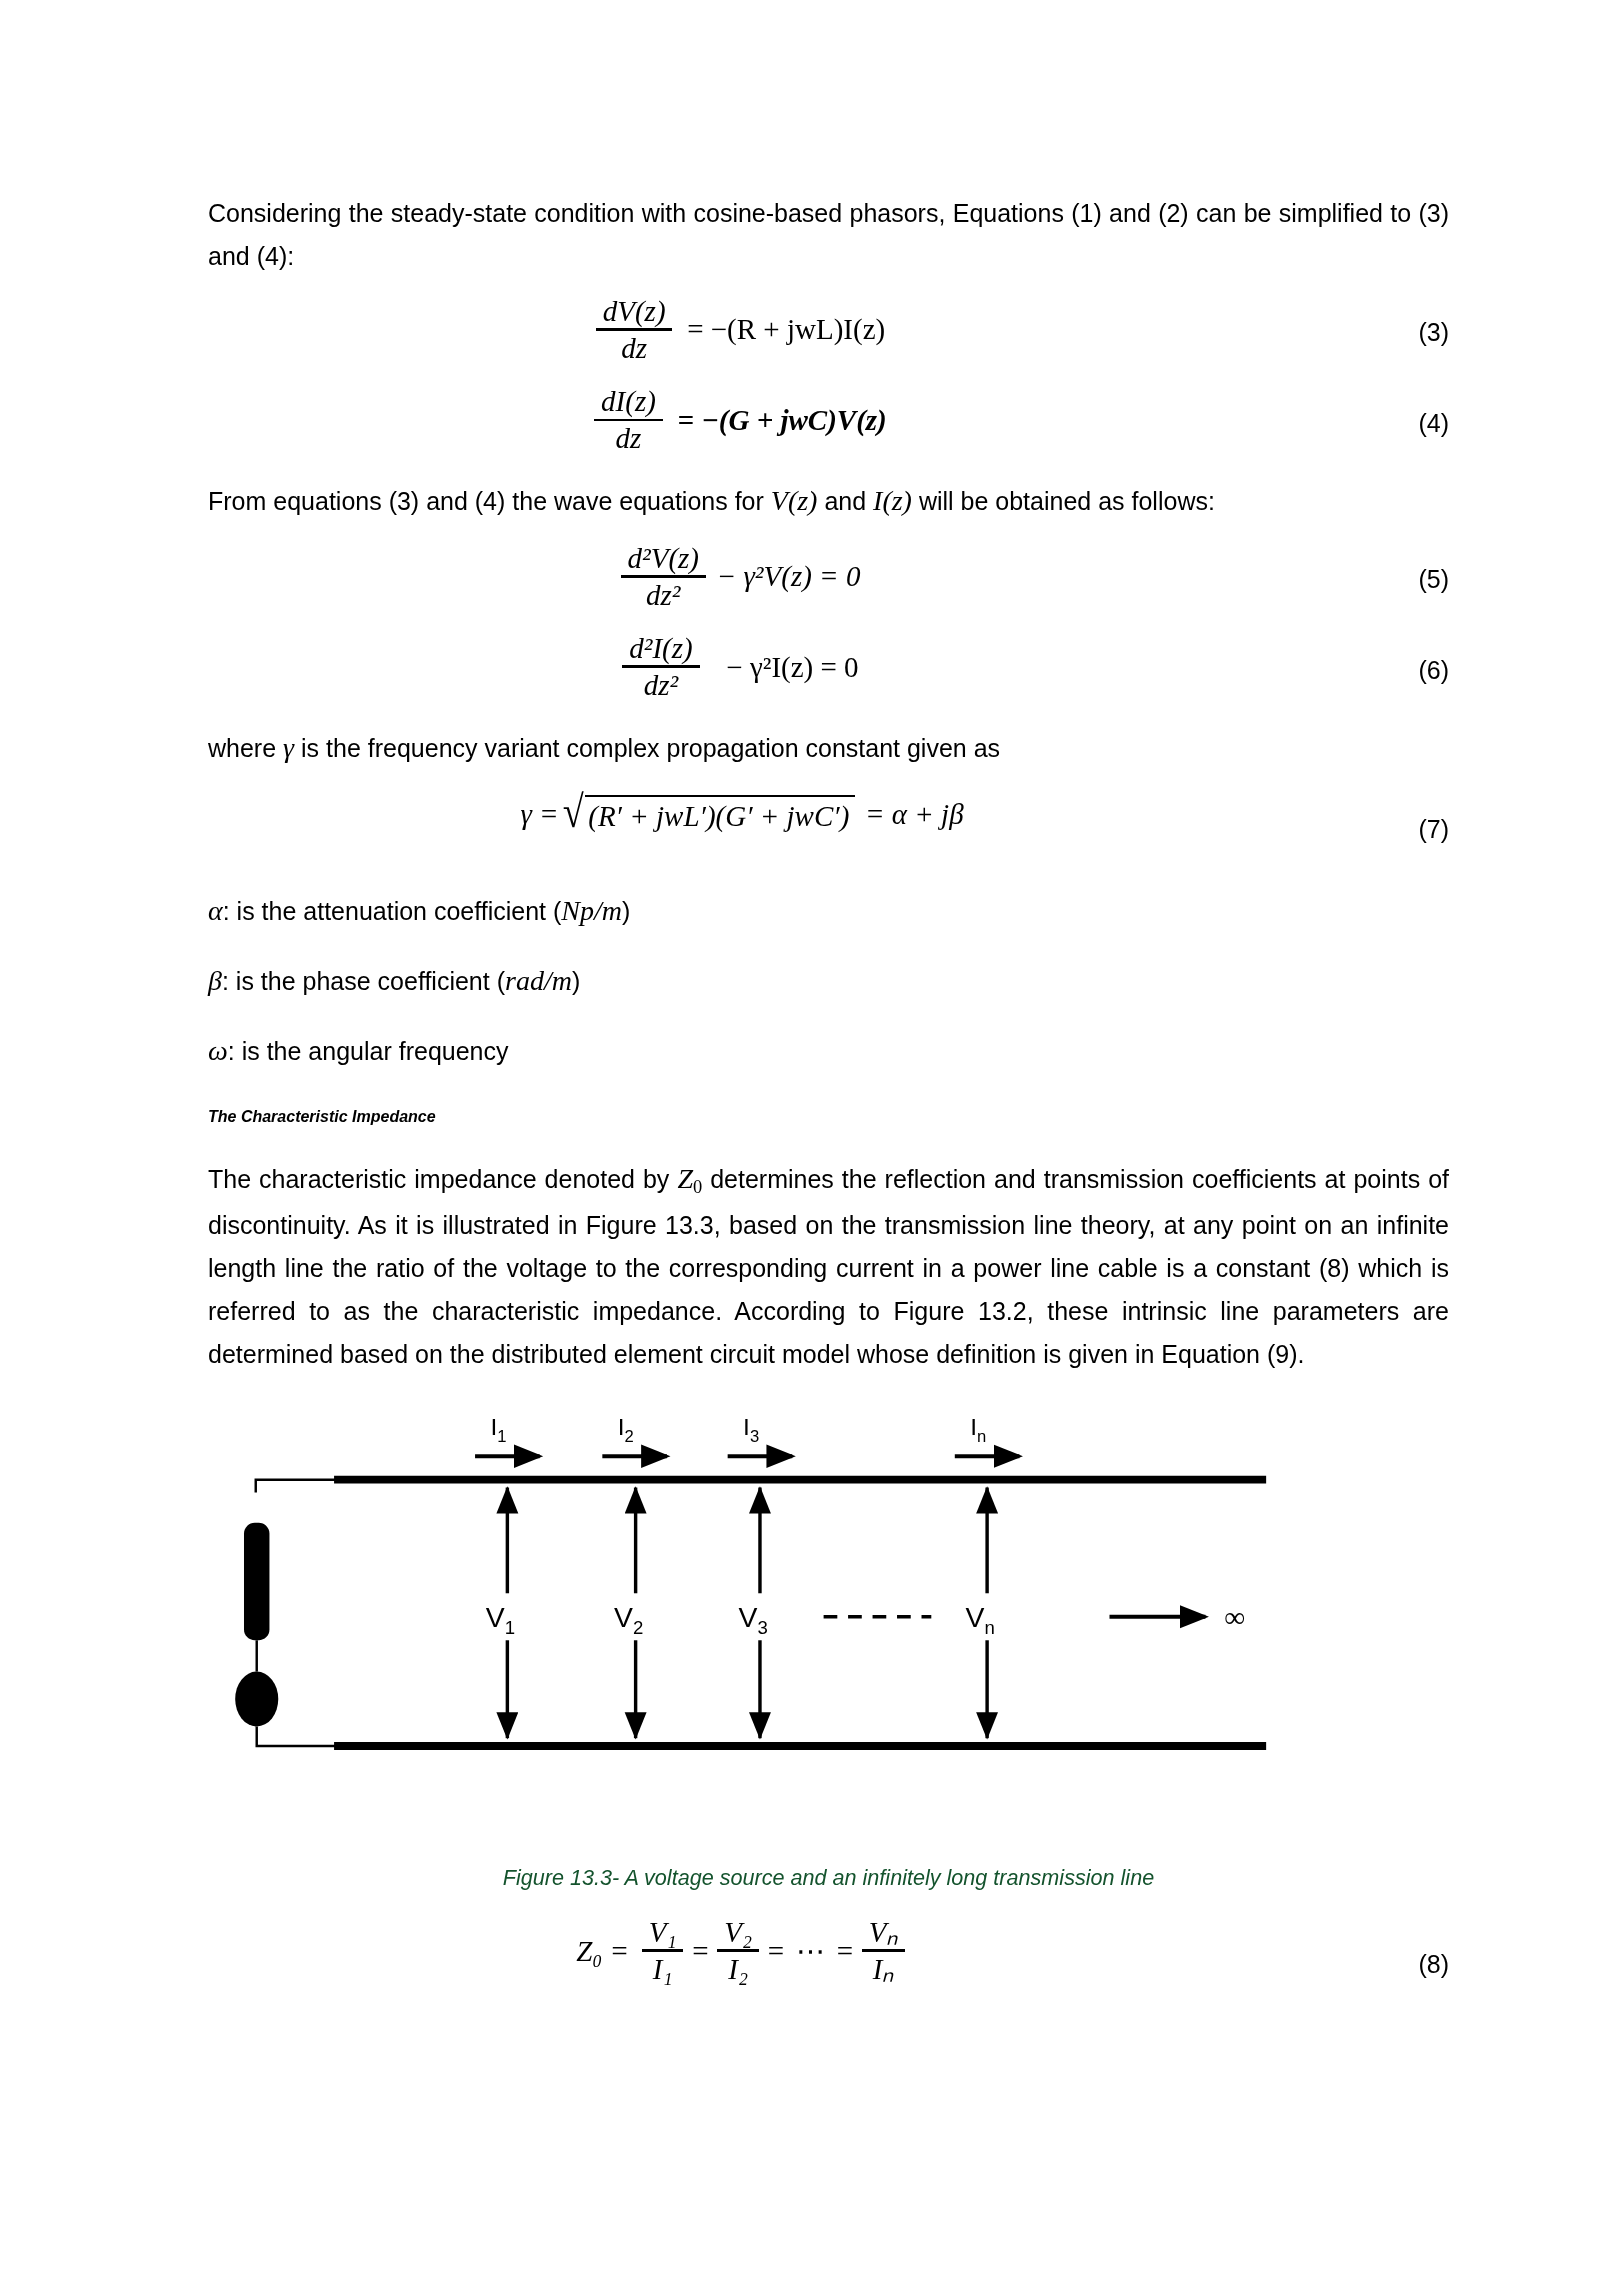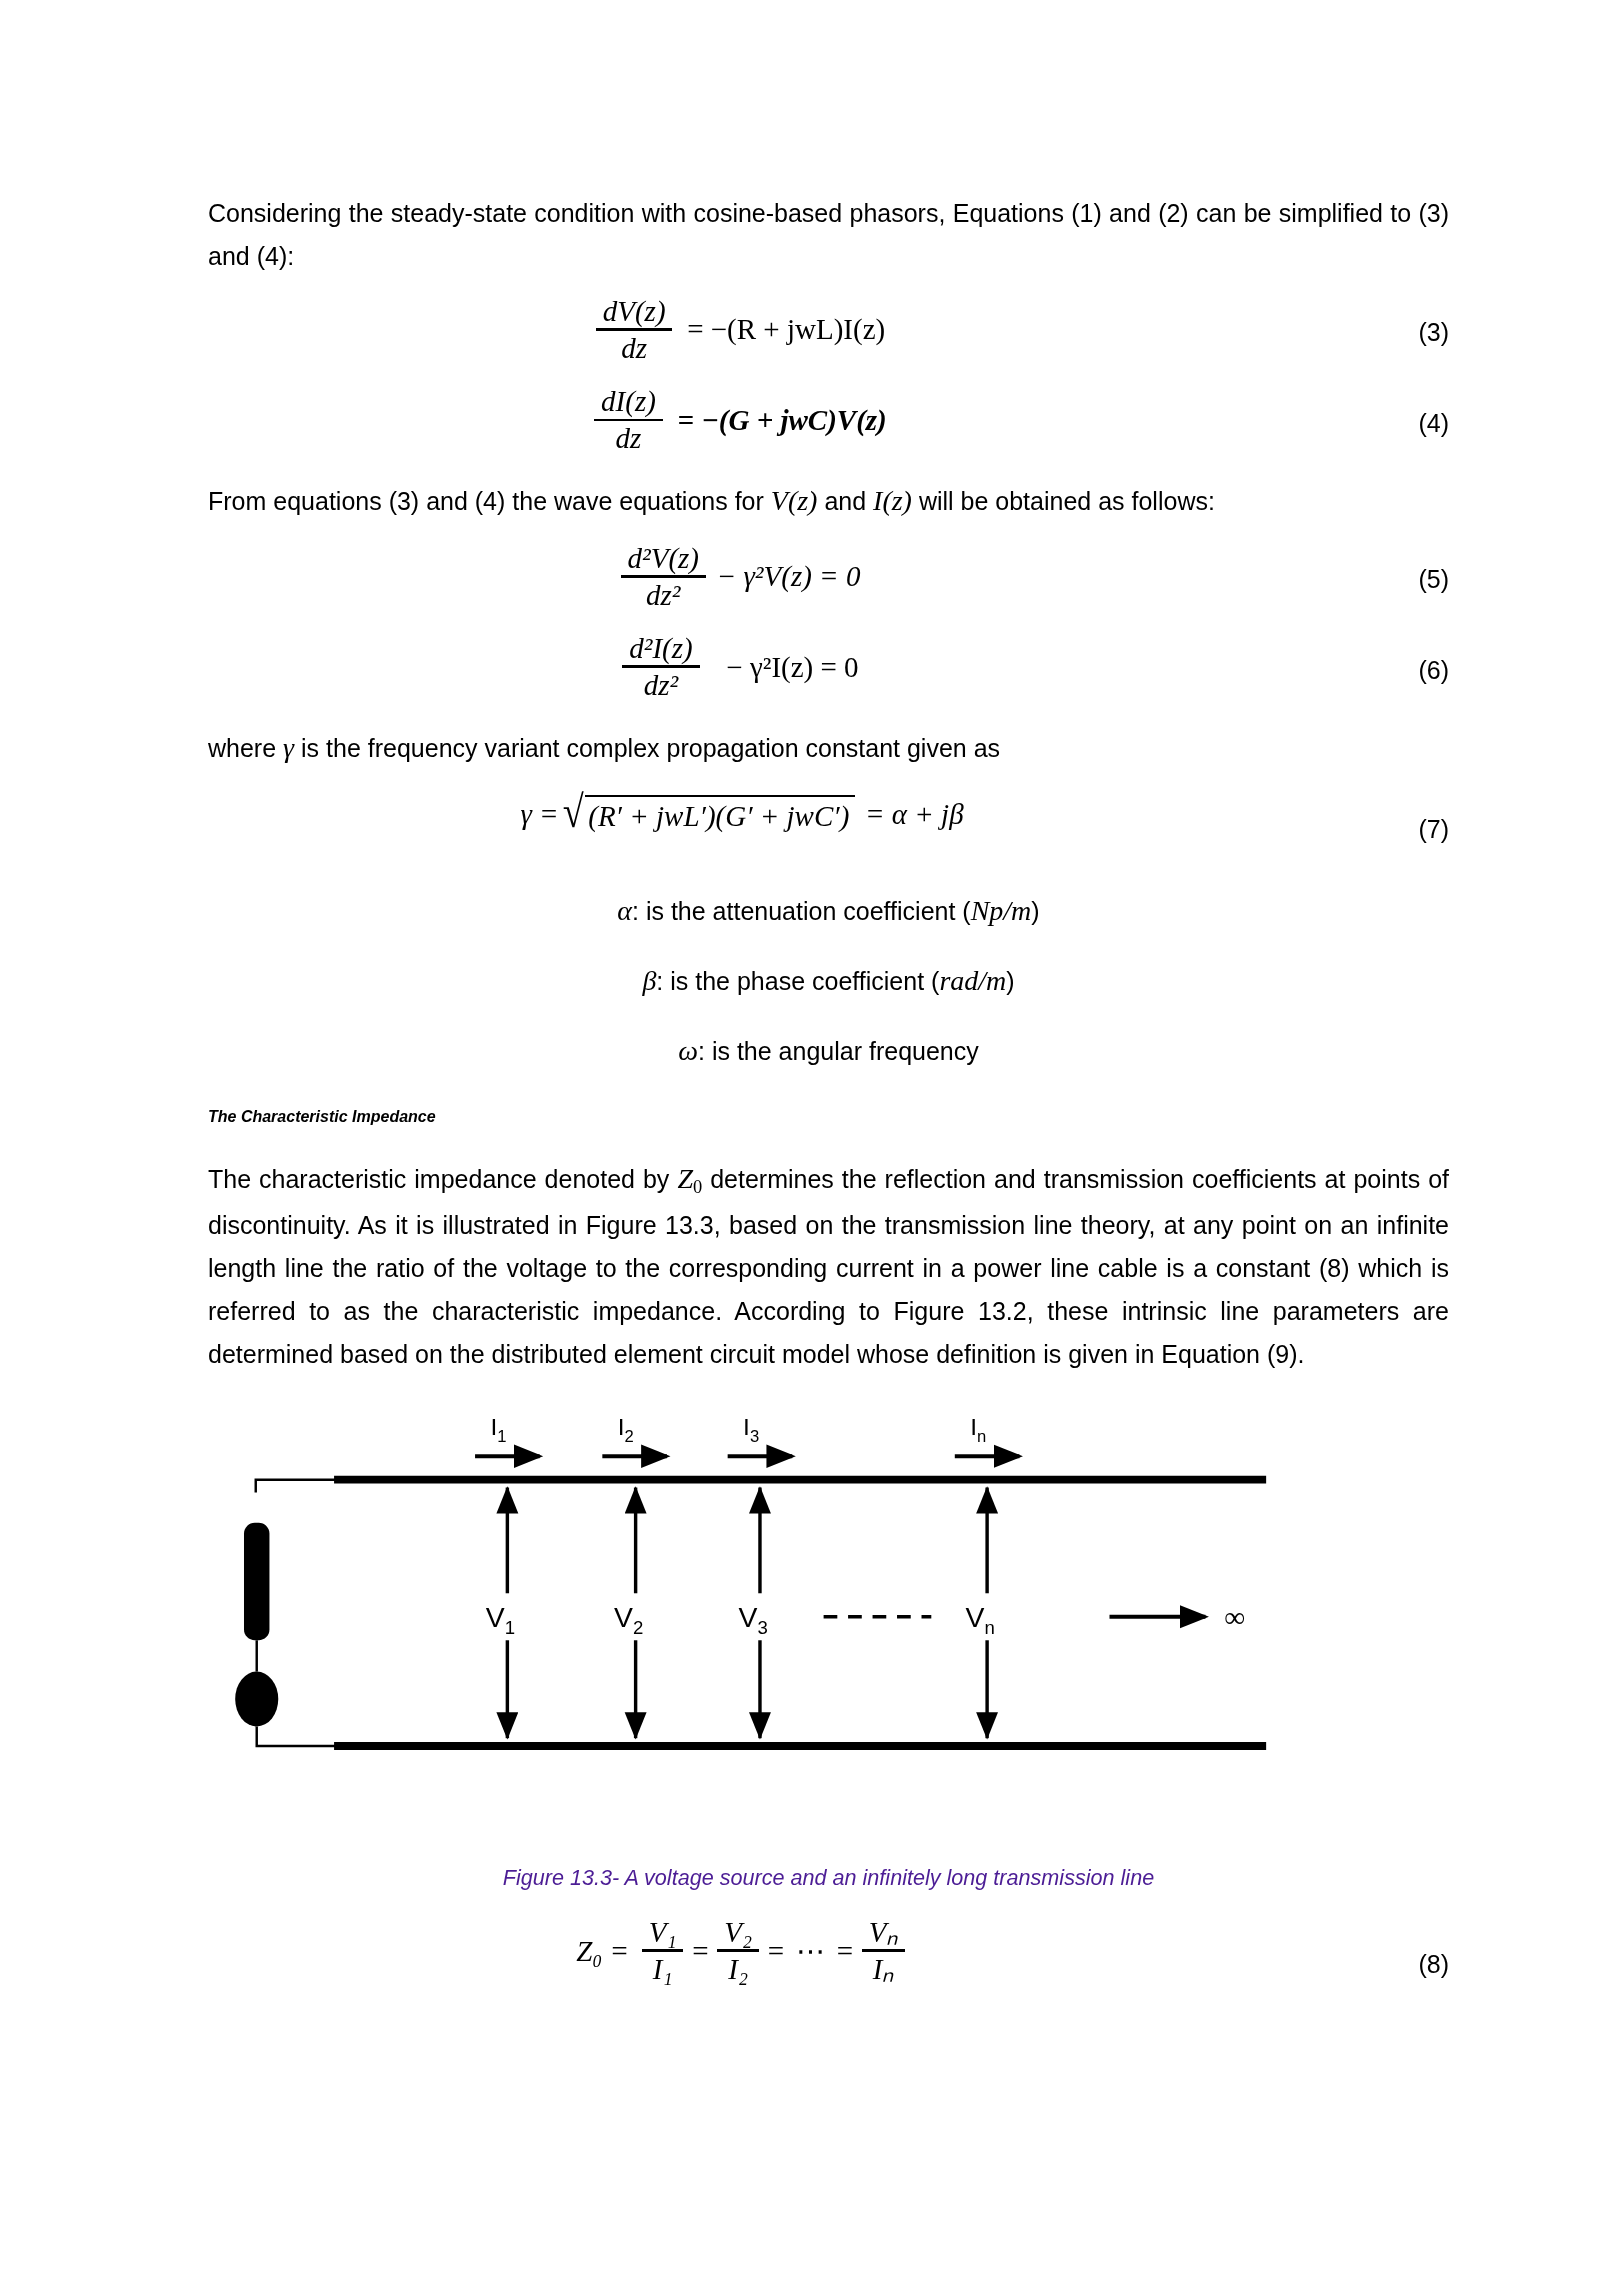--- a/index.html
+++ b/index.html
@@ -39,21 +39,20 @@
     text-align: justify;
     text-justify: inter-word;
   }
   .para.nojust { text-align: left; }
 
   .defline {
     font-family: "Liberation Sans", sans-serif;
     font-size: 25px;
     line-height: 1.72;
     margin: 0 0 21.6px 0;
-    text-align: center;
   }
 
   .heading {
     font-family: "Liberation Sans", sans-serif;
     font-size: 16px;
     font-weight: bold;
     font-style: italic;
     margin: 33px 0 29px 0;
   }
 
@@ -147,21 +146,21 @@
   
   .figure-wrap {
     margin: 43px 0 0 0;
     width: 100%;
     display: block;
   }
   .figcaption {
     font-family: "Liberation Sans", sans-serif;
     font-style: italic;
     font-size: 21.6px;
-    color: #4c1d95;
+    color: #14532d;
     text-align: center;
     margin-top: 21.6px;
   }
 </style>
 </head>
 <body>
 
 <div class="page">
   <div class="content">
 

